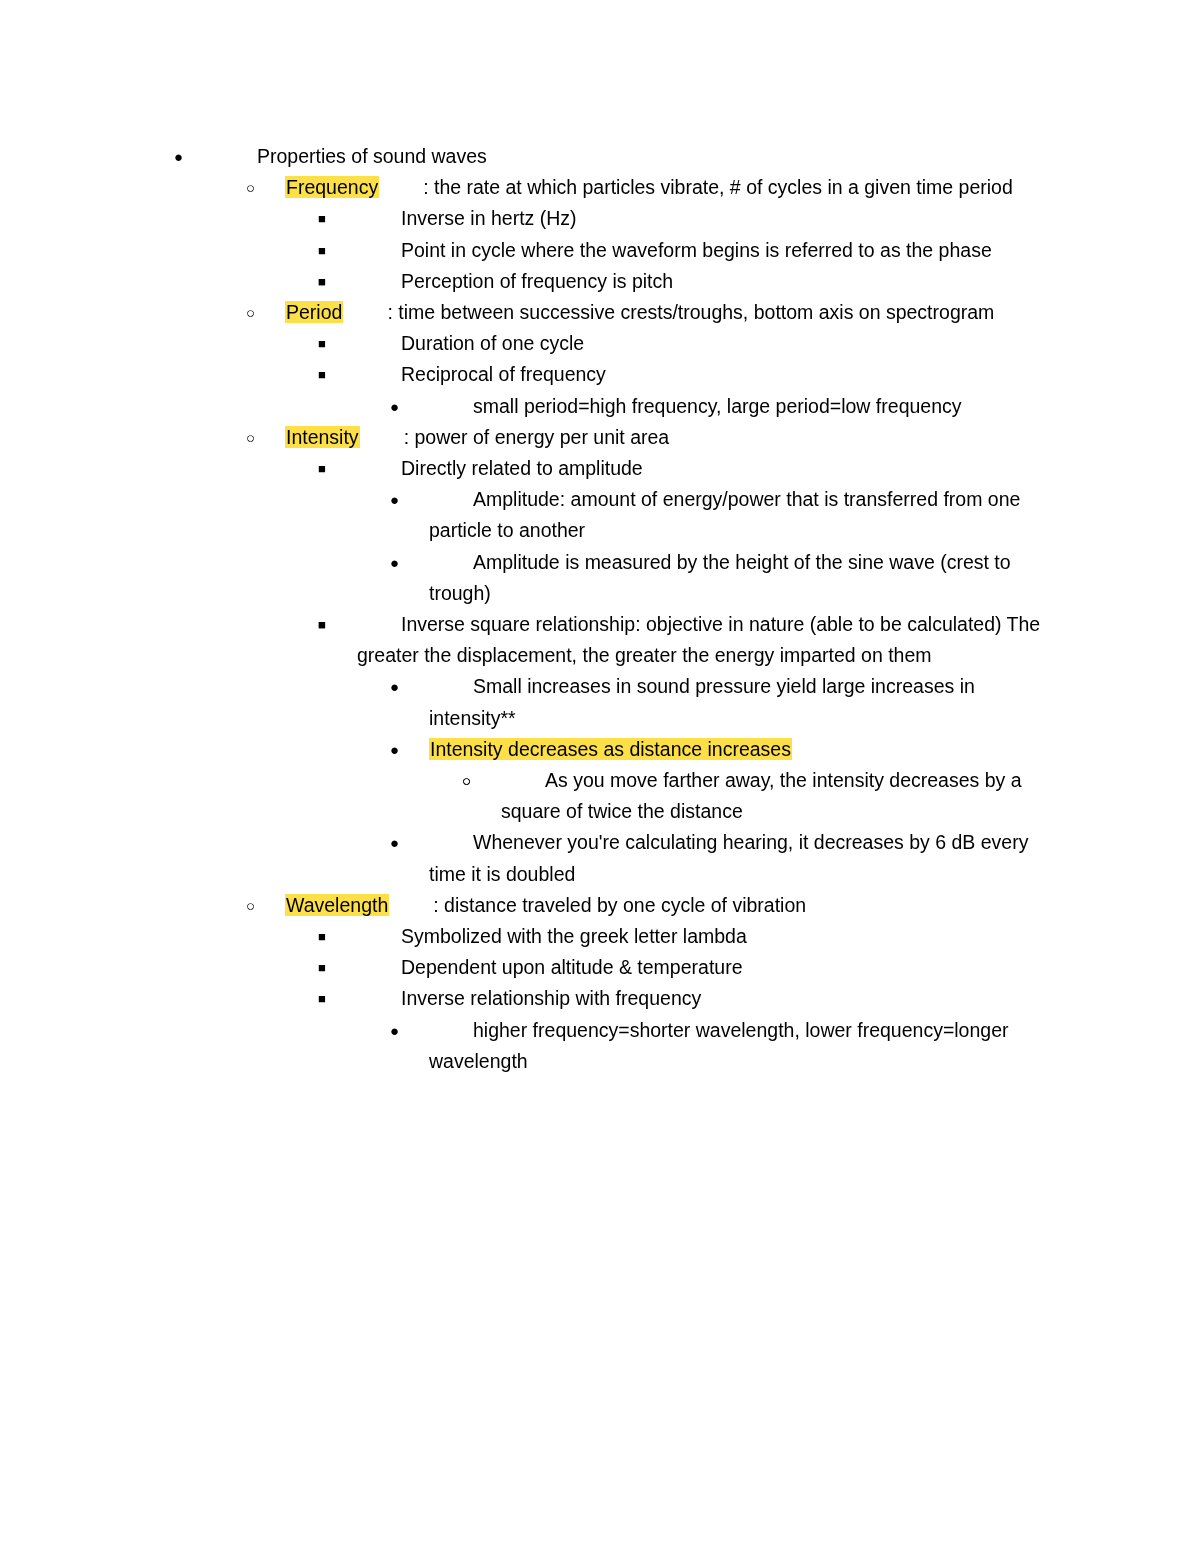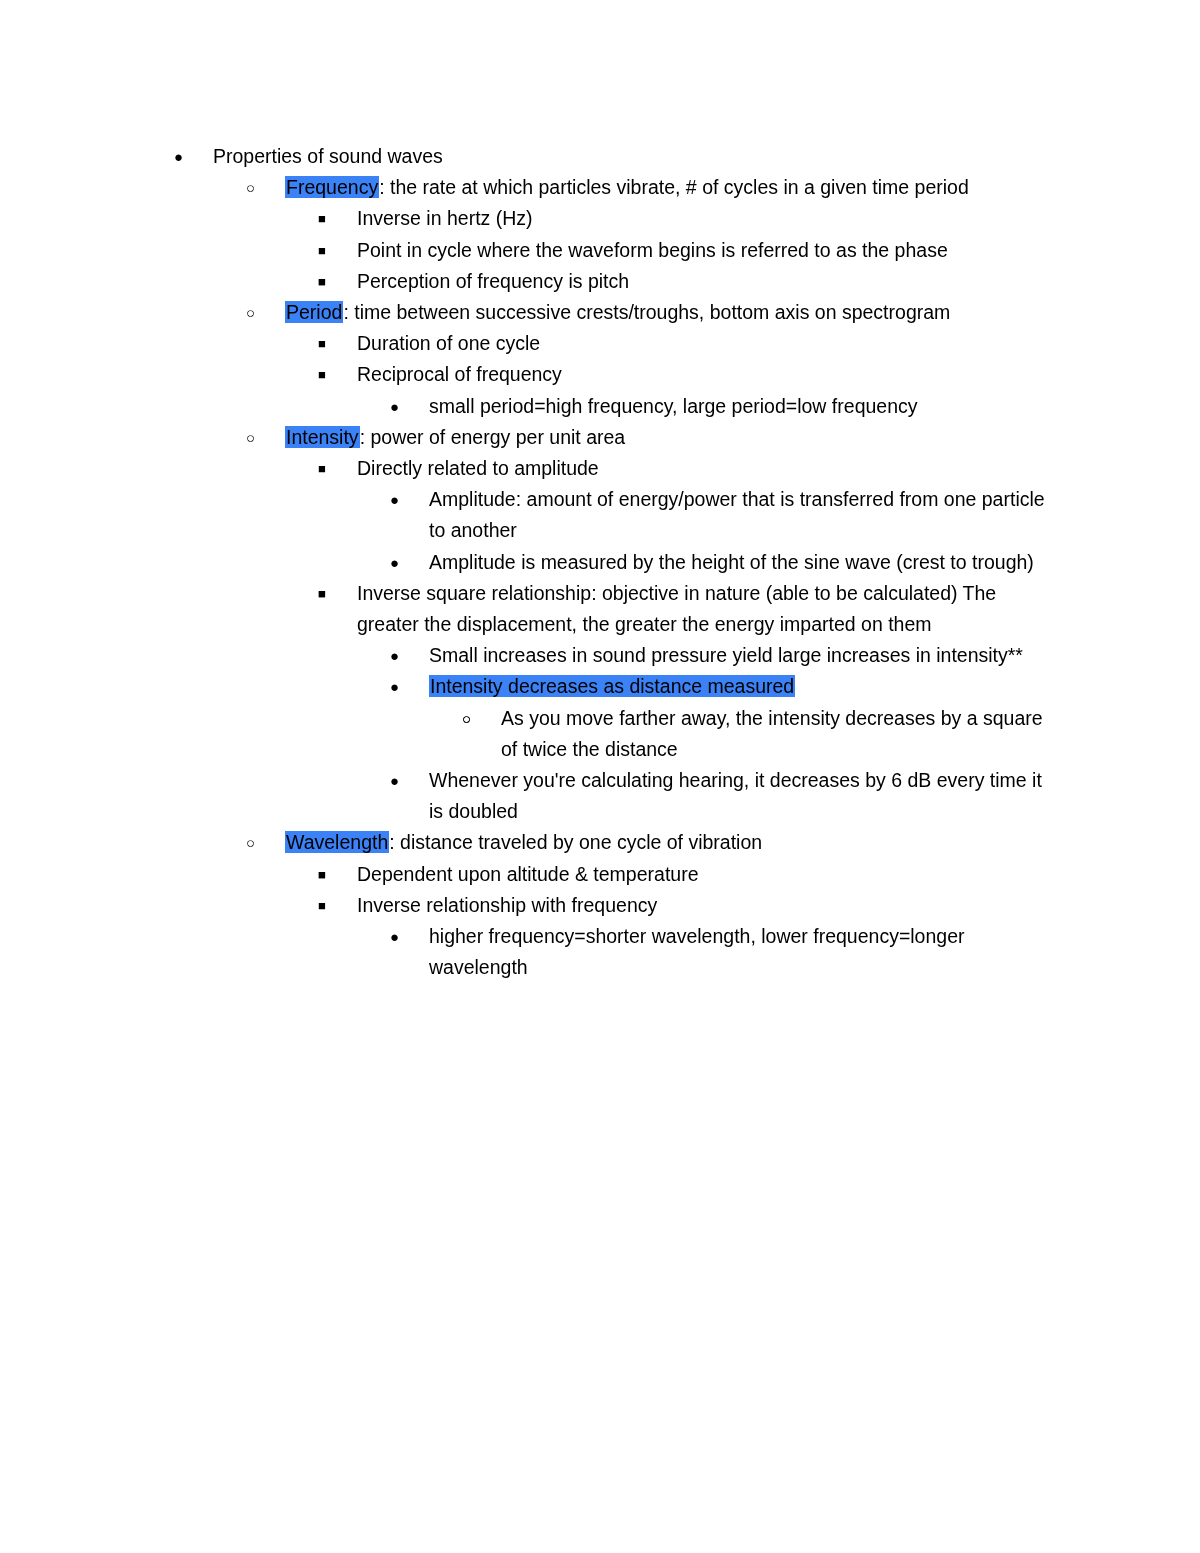--- a/index.html
+++ b/index.html
@@ -64,23 +64,24 @@
     font-size: 15px;
   }
   li.node > ul {
     margin-left: 72px;
   }
   ul.outline > li.node > ul {
     margin-left: 72px;
   }
   .txt {
     display: inline;
+    margin-left: 44px;
   }
   .hl {
-    background-color: #3b82f6;
+    background-color: #fde047;
     padding: 0 1px;
   }
 </style>
 </head>
 <body>
 
 <div id="page">
 
   <ul class="outline">
 
@@ -198,21 +199,21 @@
               <ul>
                 <li class="node">
                   <div class="row">
                     <span class="bullet disc">●</span>
                     <span class="txt">Small increases in sound pressure yield large increases in intensity**</span>
                   </div>
                 </li>
                 <li class="node">
                   <div class="row">
                     <span class="bullet disc">●</span>
-                    <span class="hl">Intensity decreases as distance measured</span>
+                    <span class="hl">Intensity decreases as distance increases</span>
                   </div>
                   <ul>
                     <li class="node">
                       <div class="row">
                         <span class="bullet hollow">○</span>
                       </div>
                     </li>
                     <li class="node">
                       <div class="row">
                         <span class="bullet hollow">○</span>
@@ -242,20 +243,21 @@
         <li class="node">
           <div class="row">
             <span class="bullet hollow">○</span>
             <span class="hl">Wavelength</span><span class="txt">: distance traveled by one cycle of vibration</span>
           </div>
 
           <ul>
             <li class="node">
               <div class="row">
                 <span class="bullet sq">■</span>
+                <span class="txt">Symbolized with the greek letter lambda</span>
               </div>
             </li>
             <li class="node">
               <div class="row">
                 <span class="bullet sq">■</span>
                 <span class="txt">Dependent upon altitude &amp; temperature</span>
               </div>
             </li>
             <li class="node">
               <div class="row">

